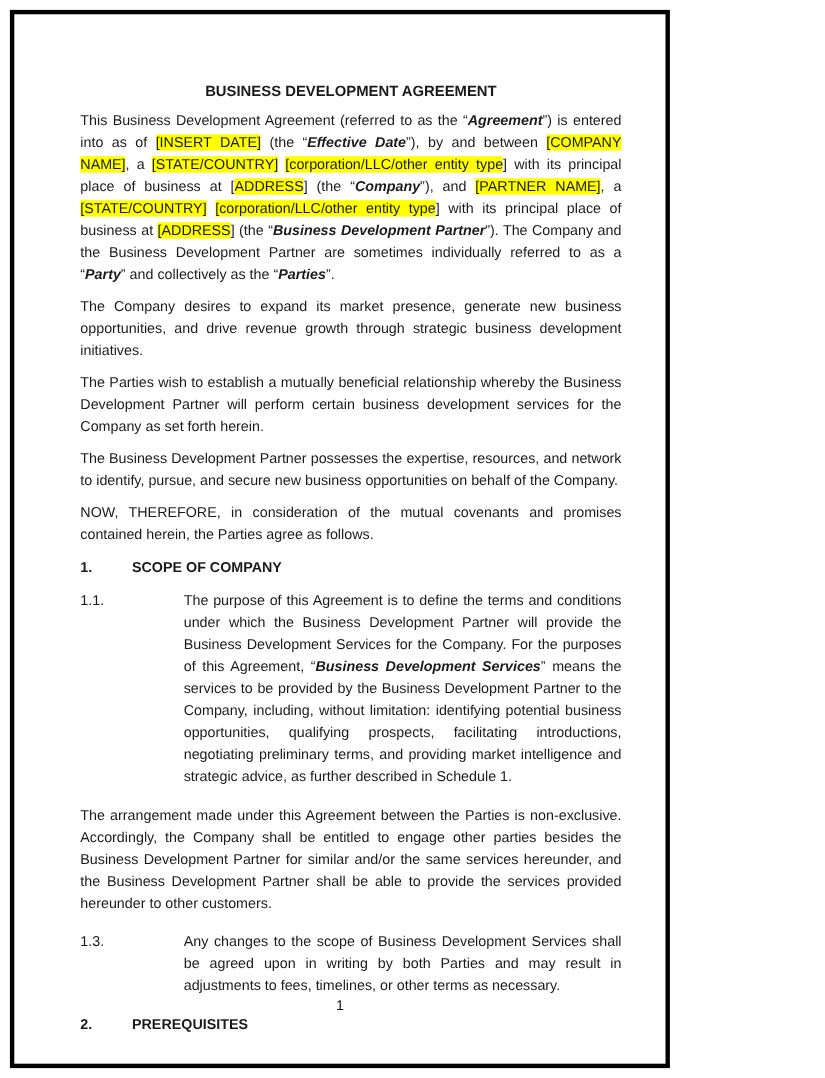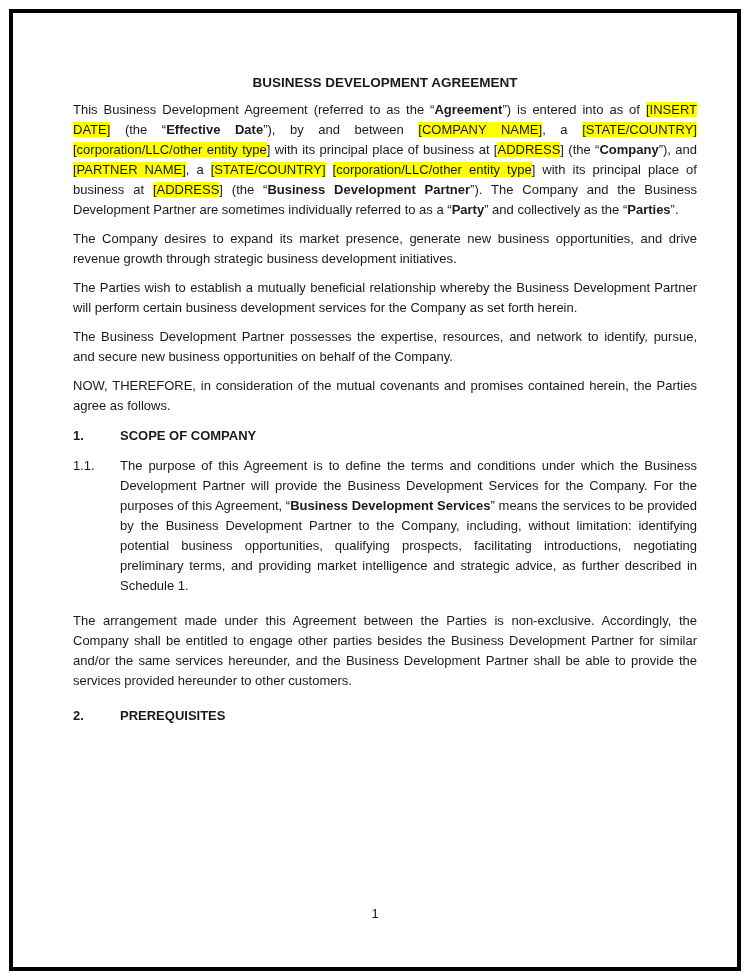--- a/index.html
+++ b/index.html
@@ -6,21 +6,21 @@
     margin: 0;
     padding: 0;
     background: #ffffff;
     width: 750px;
     height: 980px;
     font-family: "Liberation Sans", sans-serif;
   }
   .page {
     position: absolute;
     top: 9px; left: 9px;
-    width: 732px; height: 962px;
+    width: 600px; height: 962px;
     border: 4px solid #000000;
     box-sizing: border-box;
     background: #ffffff;
     padding: 60px 40px 0 60px;
     color: var(--ink, #1a1a1a);
     font-size: 13px;
     line-height: 20px;
   }
   .doc-title {
     text-align: center;
@@ -33,30 +33,31 @@
     text-align: justify;
   }
   .heading {
     display: flex;
     font-weight: bold;
     margin: 10px 0 10px 0;
   }
   .clause {
     display: flex;
     margin: 6px 0 15px 0;
+    gap: 47px;
   }
   .num {
     flex: none;
     width: 47px;
   }
   .clause-body {
     flex: 1;
     text-align: justify;
   }
-  .b { font-weight: bold; }
+  .b { font-weight: bold; font-style: italic; }
   .hl { background: var(--hl, #ffff00); }
   .footer {
     position: absolute;
     bottom: 43px;
     left: 0; right: 0;
     text-align: center;
   }
 </style>
 </head>
 <body>
@@ -74,20 +75,24 @@
         <span class="num">1.</span>
         <span>SCOPE OF COMPANY</span>
       </div>
       <div class="clause">
         <span class="num">1.1.</span>
         <div class="clause-body"><span class="">The purpose of this Agreement is to define the terms and conditions under which the Business Development Partner will provide the Business Development Services for the Company. For the purposes of this Agreement, “</span><span class="b ">Business Development Services</span><span class="">” means the services to be provided by the Business Development Partner to the Company, including, without limitation: identifying potential business opportunities, qualifying prospects, facilitating introductions, negotiating preliminary terms, and providing market intelligence and strategic advice, as further described in Schedule 1.</span></div>
       </div>
       <div class="clause">
         <div class="clause-body"><span class="">The arrangement made under this Agreement between the Parties is non-exclusive. Accordingly, the Company shall be entitled to engage other parties besides the Business Development Partner for similar and/or the same services hereunder, and the Business Development Partner shall be able to provide the services provided hereunder to other customers.</span></div>
       </div>
+      <div class="clause">
+        <span class="num">1.3.</span>
+        <div class="clause-body"><span class="">Any changes to the scope of Business Development Services shall be agreed upon in writing by both Parties and may result in adjustments to fees, timelines, or other terms as necessary.</span></div>
+      </div>
       <div class="heading">
         <span class="num">2.</span>
         <span>PREREQUISITES</span>
       </div>
     </div>
 
   <div class="footer">1</div>
 </div>
 
 </body></html>

